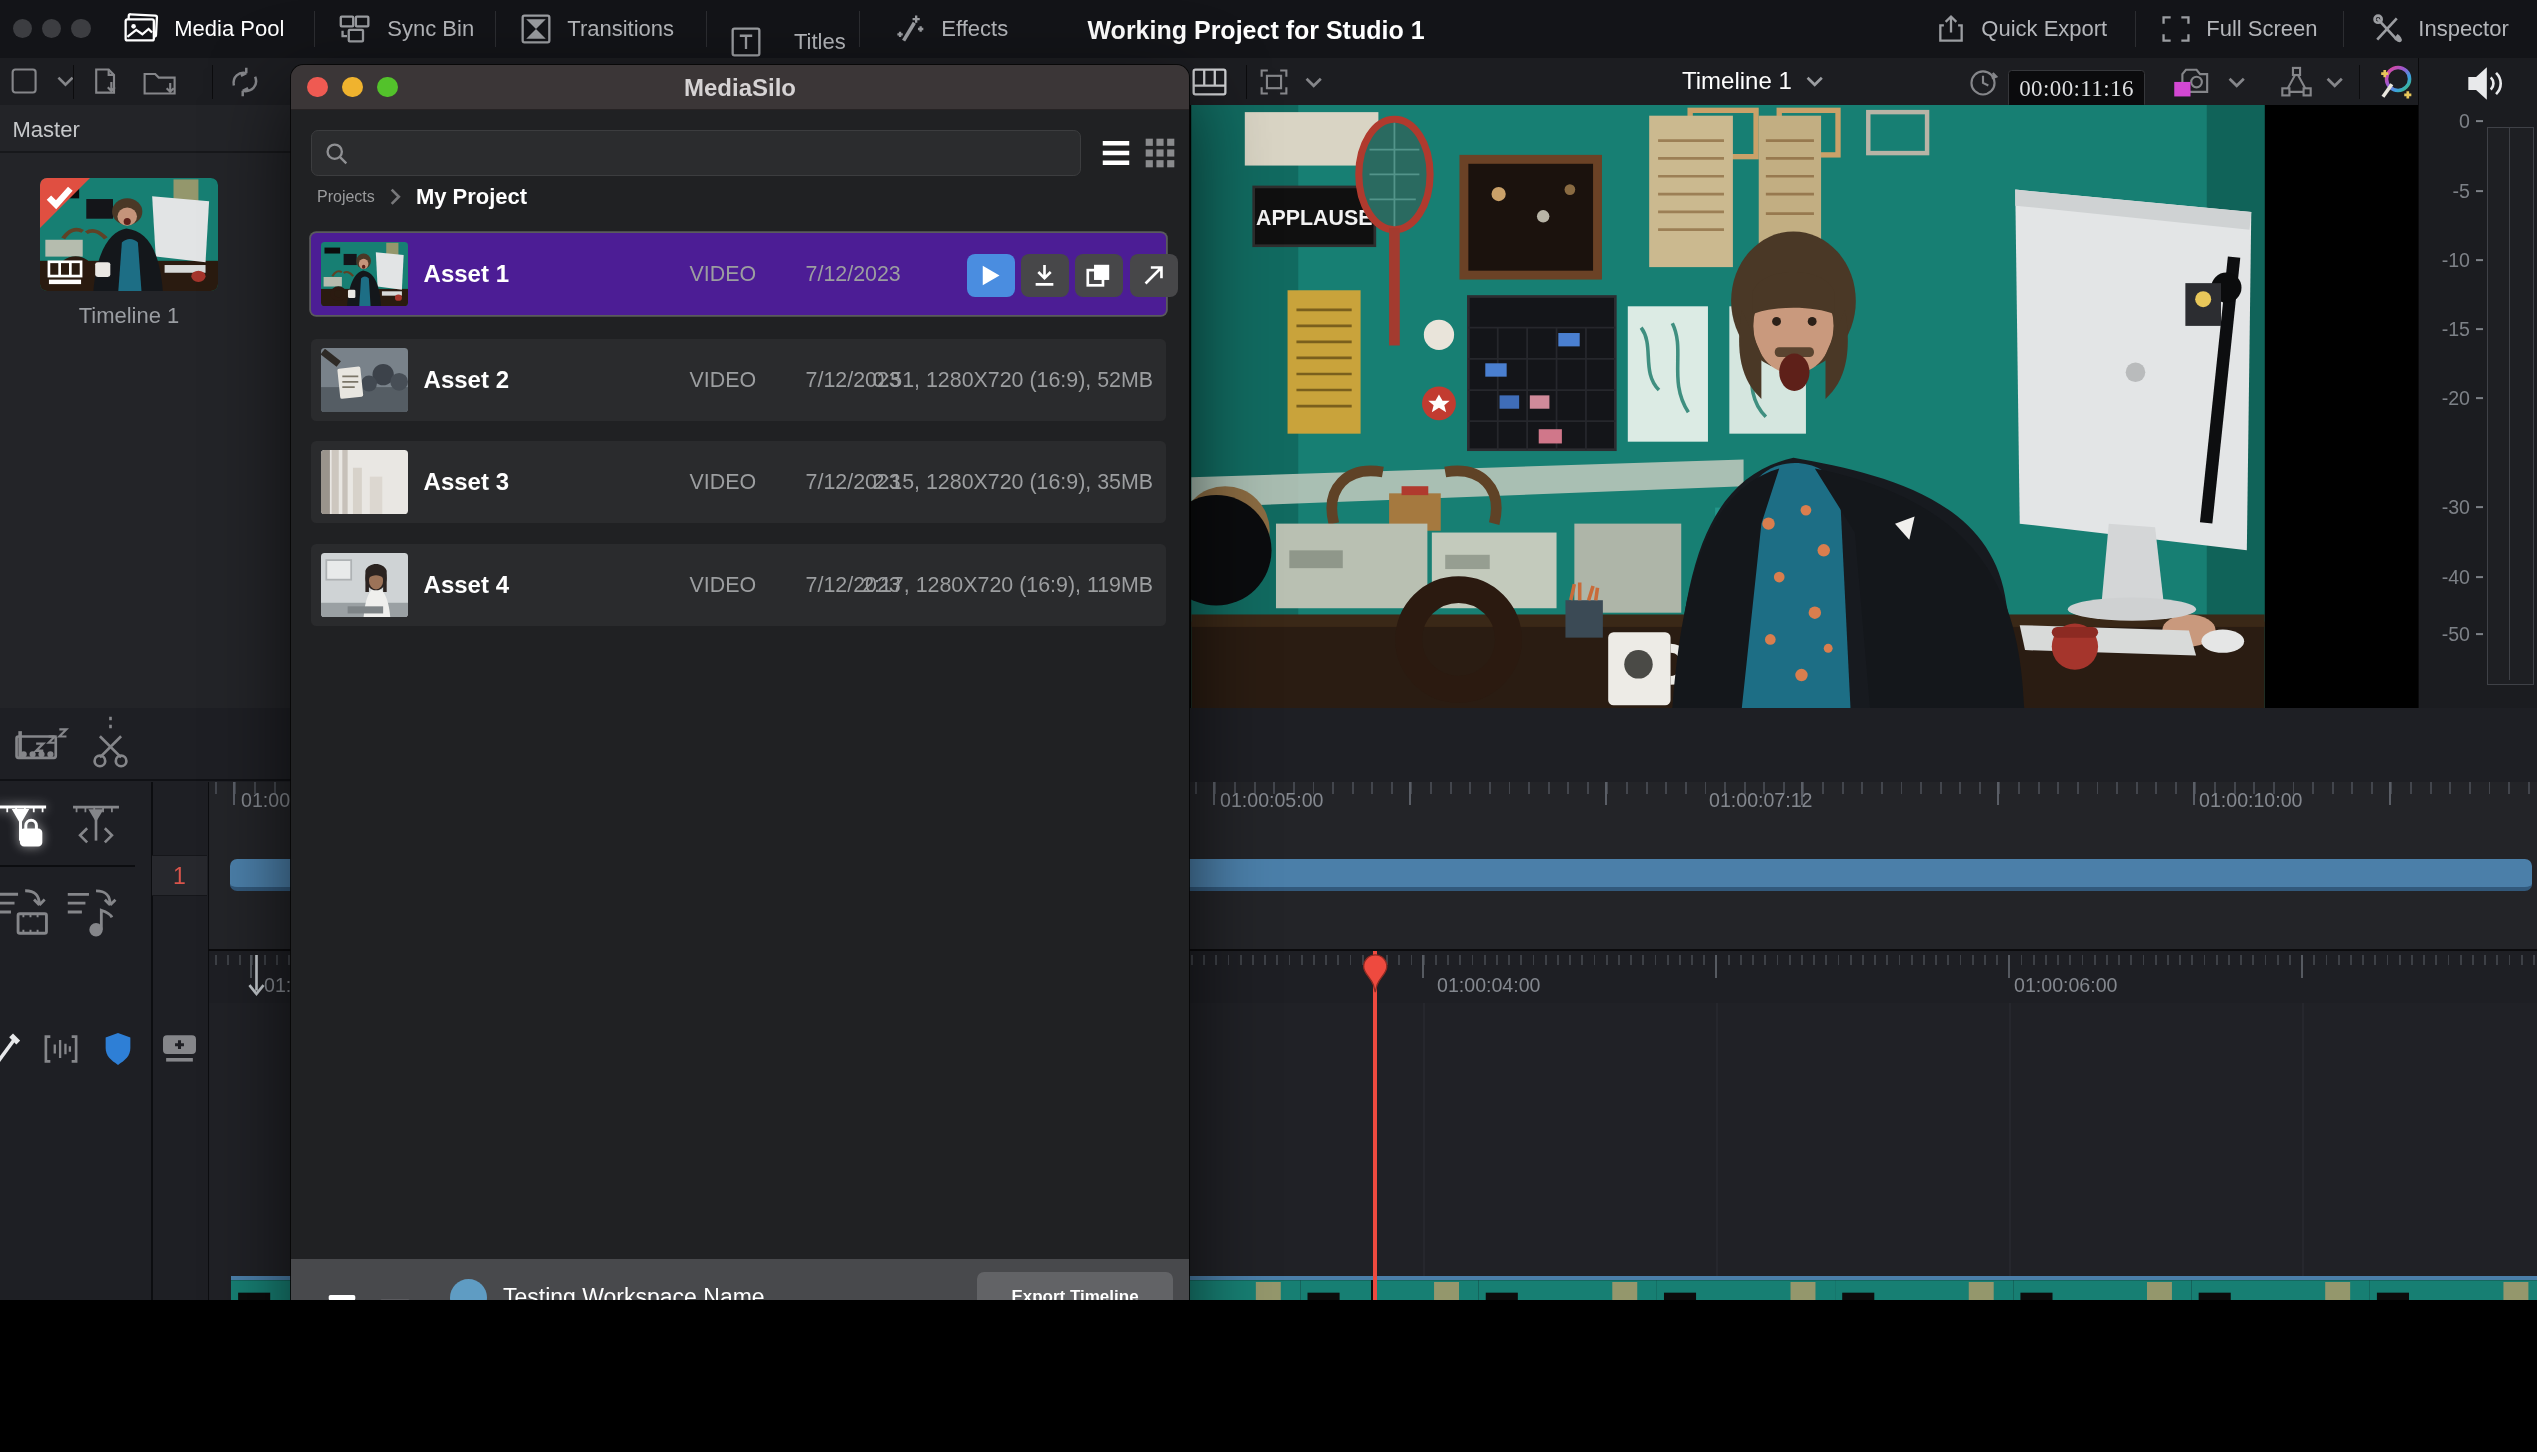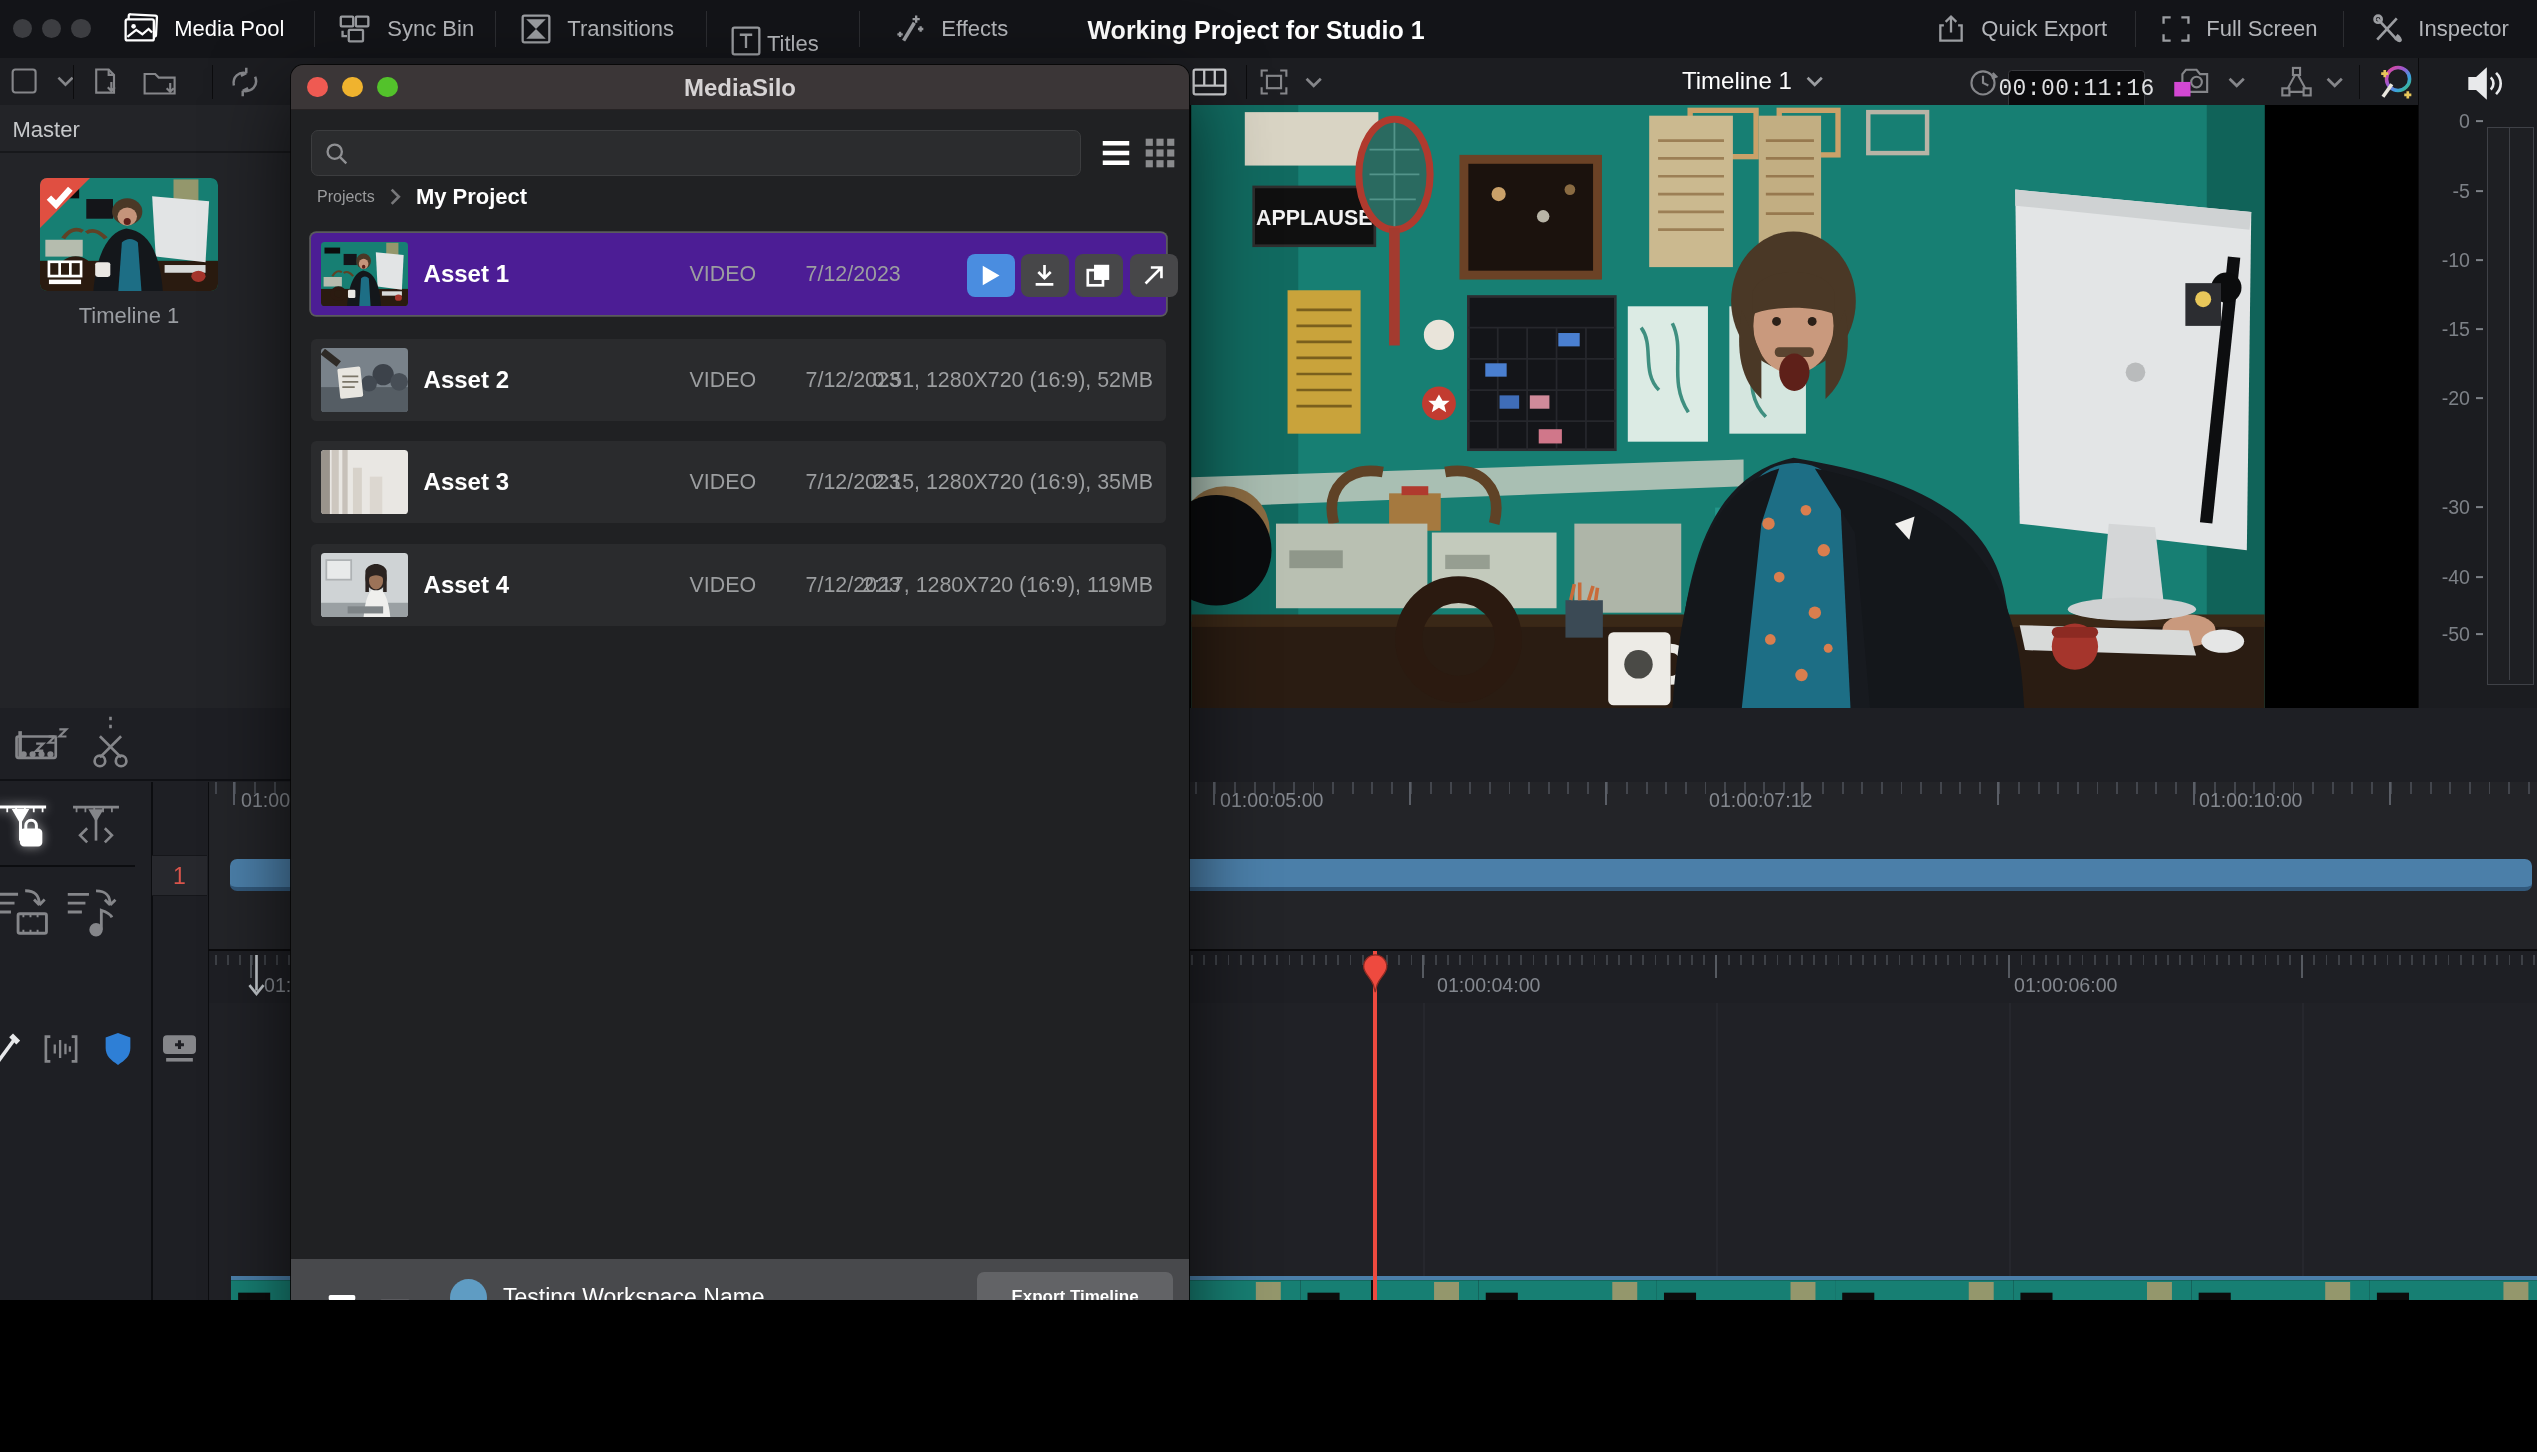--- a/index.html
+++ b/index.html
@@ -69,21 +69,21 @@
         <svg width="34" height="32" viewBox="0 0 38 36" fill="none" stroke="#9b9da1" stroke-width="2.6">
           <rect x="4" y="3" width="30" height="30" rx="2"></rect>
           <polygon points="8,7 30,7 19,18" fill="#9b9da1" stroke="none"></polygon>
           <polygon points="8,29 30,29 19,18" fill="#9b9da1" stroke="none"></polygon>
         </svg>
       </span>
       <span class="tab-label">Transitions</span>
     </div>
     <div class="ab vsep" style="left:706px;top:10.7px;height:36px;"></div>
 
-    <div class="ab row" style="left:729px;top:0;height:57px;gap:4px;align-items:flex-end;">
+    <div class="ab row" style="left:729px;top:13px;height:57px;gap:31px;">
       <span>
         <svg width="34" height="32" viewBox="0 0 38 36" fill="none" stroke="#9b9da1" stroke-width="2.6">
           <rect x="4" y="3" width="30" height="30" rx="2"></rect>
           <path d="M12 11 H26 M19 11 V26"></path>
         </svg>
       </span>
       <span class="tab-label">Titles</span>
     </div>
     <div class="ab vsep" style="left:859px;top:10.7px;height:36px;"></div>
 
@@ -195,21 +195,21 @@
     </div>
 
     <div class="ab" style="left:1966px;top:8px;">
       <svg width="34" height="32" viewBox="0 0 38 36" fill="none" stroke="#85868a" stroke-width="2.4">
         <circle cx="19" cy="19" r="13"></circle>
         <path d="M19 11 V19 L25 22"></path>
         <path d="M30 8 L34 12 L29 14" fill="#85868a"></path>
       </svg>
     </div>
     <div class="ab row" style="left:2008px;top:11.6px;width:135px;height:36px;background:#0b0b0d;border:0.9px solid #36373b;border-radius:3.6px;justify-content:center;">
-      <span style="font-size:23px;color:#dedfe1;font-family:Liberation Mono, monospace;letter-spacing:0.4px;">00:00:11:16</span>
+      <span style="font-size:23px;color:#dedfe1;font-family:Liberation Serif, serif;letter-spacing:0.4px;">00:00:11:16</span>
     </div>
 
     <div class="ab" style="left:2170px;top:7.1px;">
       <svg width="46" height="36" viewBox="0 0 52 40" fill="none" stroke="#85868a" stroke-width="2.4">
         <path d="M14 10 L18 5 H30 L34 10 H42 V30 H14 Z"></path>
         <circle cx="30" cy="19" r="6"></circle>
         <rect x="6" y="20" width="16" height="14" fill="#d348d3" stroke="#d348d3"></rect>
       </svg>
     </div>
     <div class="ab" style="left:2226px;top:18px;">

